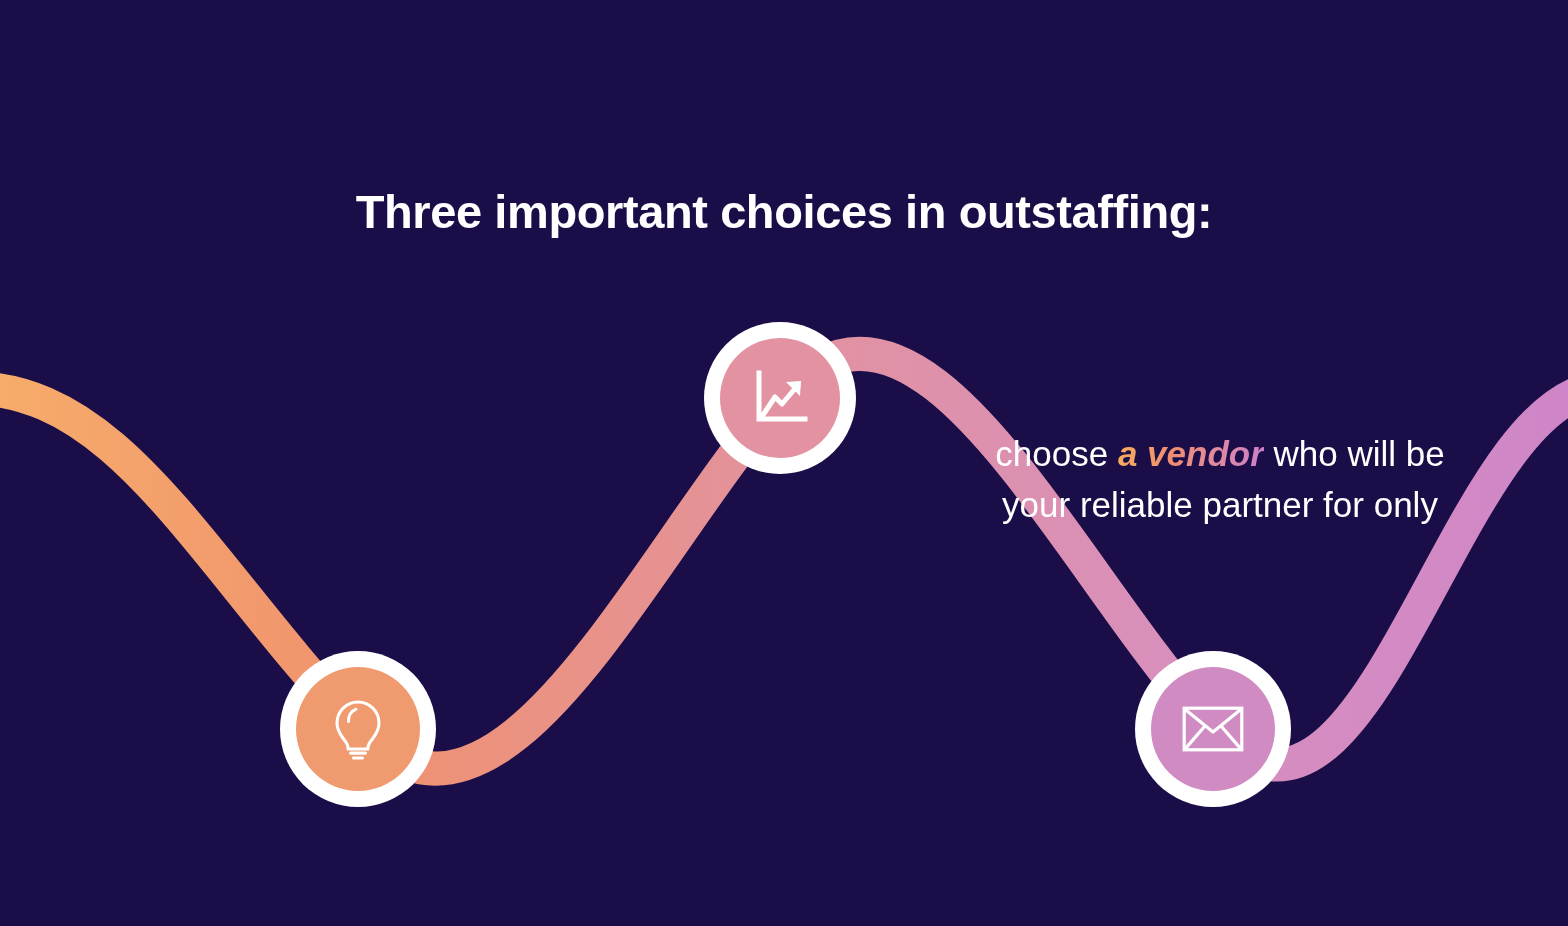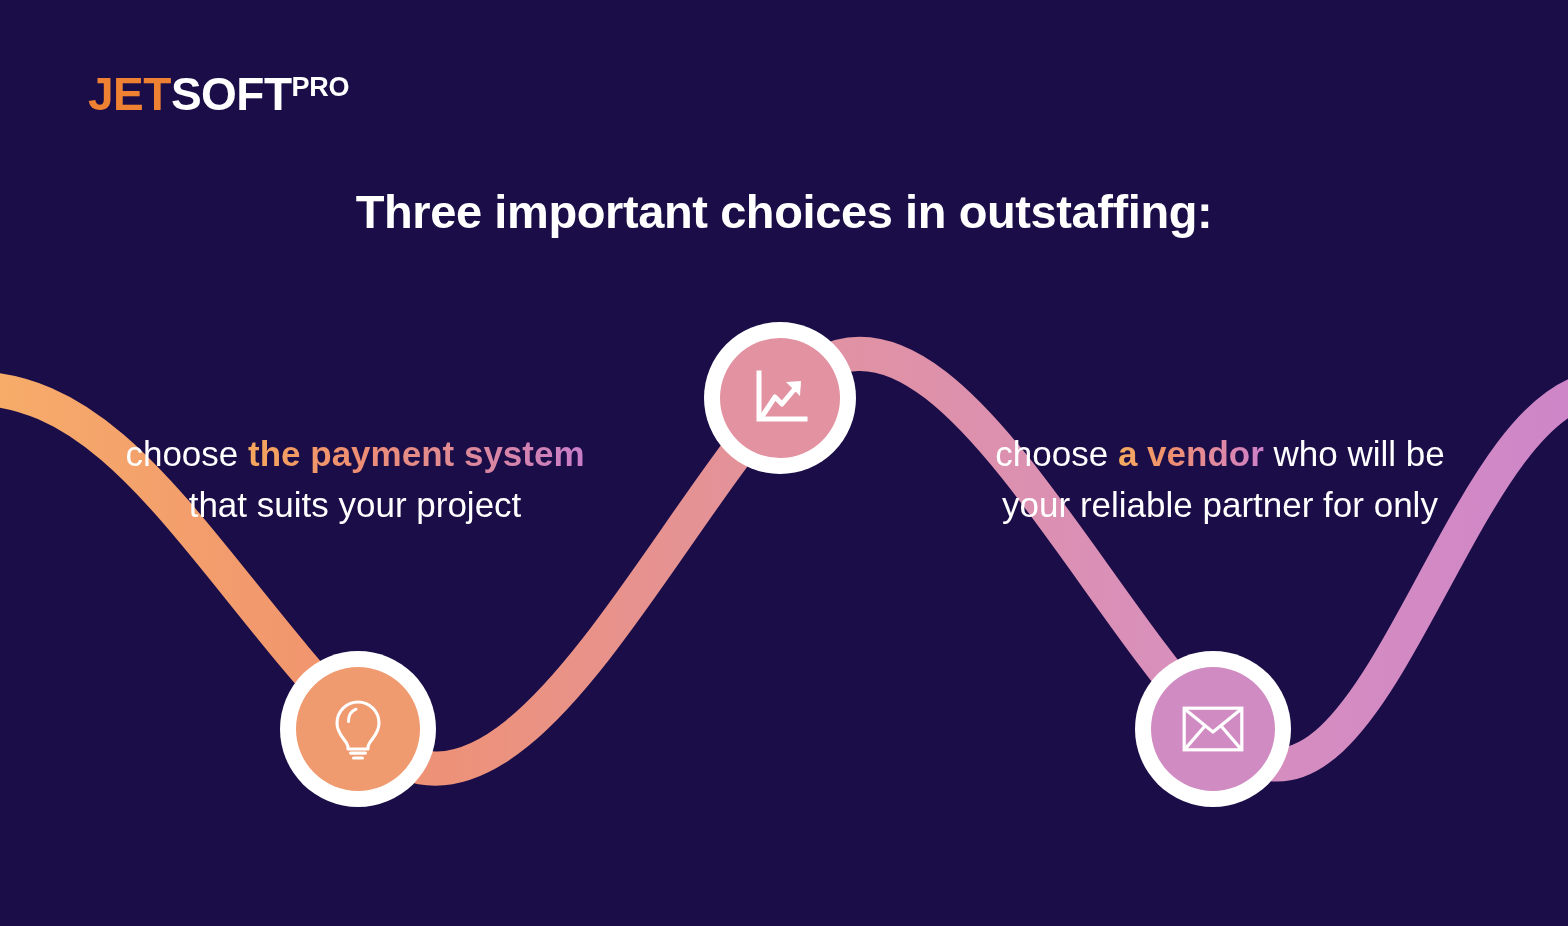--- a/index.html
+++ b/index.html
@@ -101,20 +101,21 @@
     background-clip:text;
     color:transparent;
     -webkit-text-fill-color:transparent;
   }
   .hl-c {
     font-weight:700;
     background-image:linear-gradient(90deg,#F6AC5F 0%,#EF8F6E 35%,#E089A4 70%,#CC80C9 100%);
     -webkit-background-clip:text;
     background-clip:text;
     color:transparent;
+    font-style:italic;
     -webkit-text-fill-color:transparent;
   }
 </style>
 </head>
 <body>
 
 <div class="poster">
 
   <svg class="wave-layer" viewBox="0 0 1568 926" width="1568" height="926" xmlns="http://www.w3.org/2000/svg" aria-hidden="true">
     <defs>
@@ -126,23 +127,20 @@
         <stop offset="1" stop-color="#CE85C9"></stop>
       </linearGradient>
     </defs>
     <path d="M -30 388
              C 120 388, 200 560, 358 729
              C 500 880, 640 560, 780 398
              C 920 236, 1060 560, 1213 729
              C 1370 900, 1450 400, 1600 388" fill="none" stroke="url(#waveGrad)" stroke-width="34" stroke-linecap="round"></path>
   </svg>
 
-  <div class="logo">
-    <span class="jet">JET</span><span class="soft">SOFT</span><span class="pro">PRO</span>
-  </div>
 
   <h1 class="title">Three important choices in outstaffing:</h1>
 
   <div class="node node-1">
     <div class="disc">
       <svg width="58" height="62" viewBox="0 0 58 62" aria-hidden="true">
         <path d="M29 4 C17.4 4 8 13.4 8 25 C8 32.2 11.6 37.2 14.8 41.2 C17.2 44.2 19 46.6 19 49.4 L19 51 L39 51 L39 49.4 C39 46.6 40.8 44.2 43.2 41.2 C46.4 37.2 50 32.2 50 25 C50 13.4 40.6 4 29 4 Z" fill="none" stroke="#FFFFFF" stroke-width="3.1" stroke-linejoin="round"></path>
         <path d="M19.5 23.5 C19.5 17.5 22.5 13 27 11.2" fill="none" stroke="#FFFFFF" stroke-width="3" stroke-linecap="round"></path>
         <rect x="20" y="53.5" width="18" height="3.2" rx="1.6" fill="#FFFFFF"></rect>
         <rect x="23" y="58.4" width="12" height="3.2" rx="1.6" fill="#FFFFFF"></rect>
@@ -164,22 +162,19 @@
     <div class="disc">
       <svg width="62" height="46" viewBox="0 0 62 46" aria-hidden="true">
         <rect x="2.2" y="2.2" width="57.6" height="41.6" fill="none" stroke="#FFFFFF" stroke-width="3.2"></rect>
         <path d="M3.6 3.8 L31 26 L58.4 3.8" fill="none" stroke="#FFFFFF" stroke-width="3.2" stroke-linejoin="round"></path>
         <path d="M3.6 42.4 L22.5 20.5" fill="none" stroke="#FFFFFF" stroke-width="3.2"></path>
         <path d="M58.4 42.4 L39.5 20.5" fill="none" stroke="#FFFFFF" stroke-width="3.2"></path>
       </svg>
     </div>
   </div>
 
-  <div class="caption cap-1">
-    <span>choose </span><span class="hl">the payment system</span><span> that suits your project</span>
-  </div>
 
 
   <div class="caption cap-3">
     <span>choose </span><span class="hl-c">a vendor</span><span> who will be your reliable partner for only</span>
   </div>
 
 </div>
 
 </body></html>

